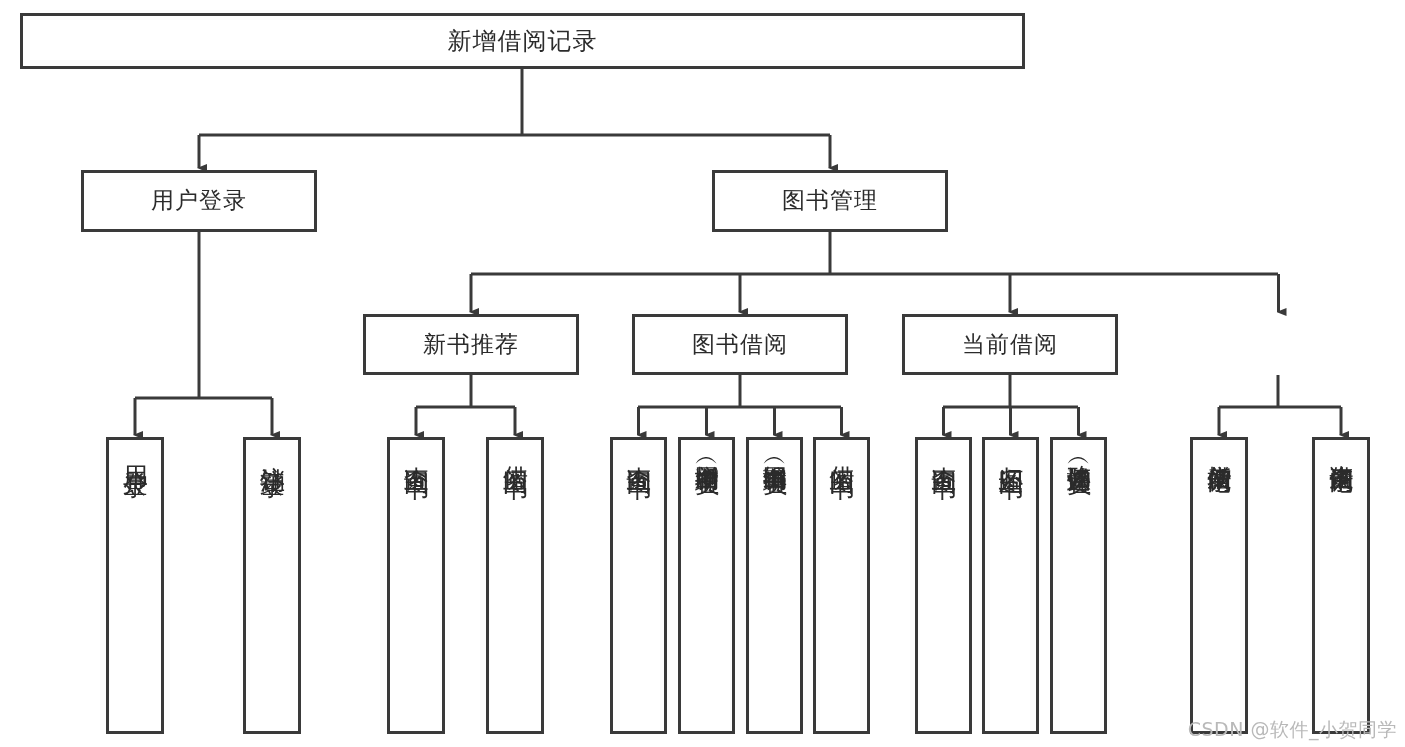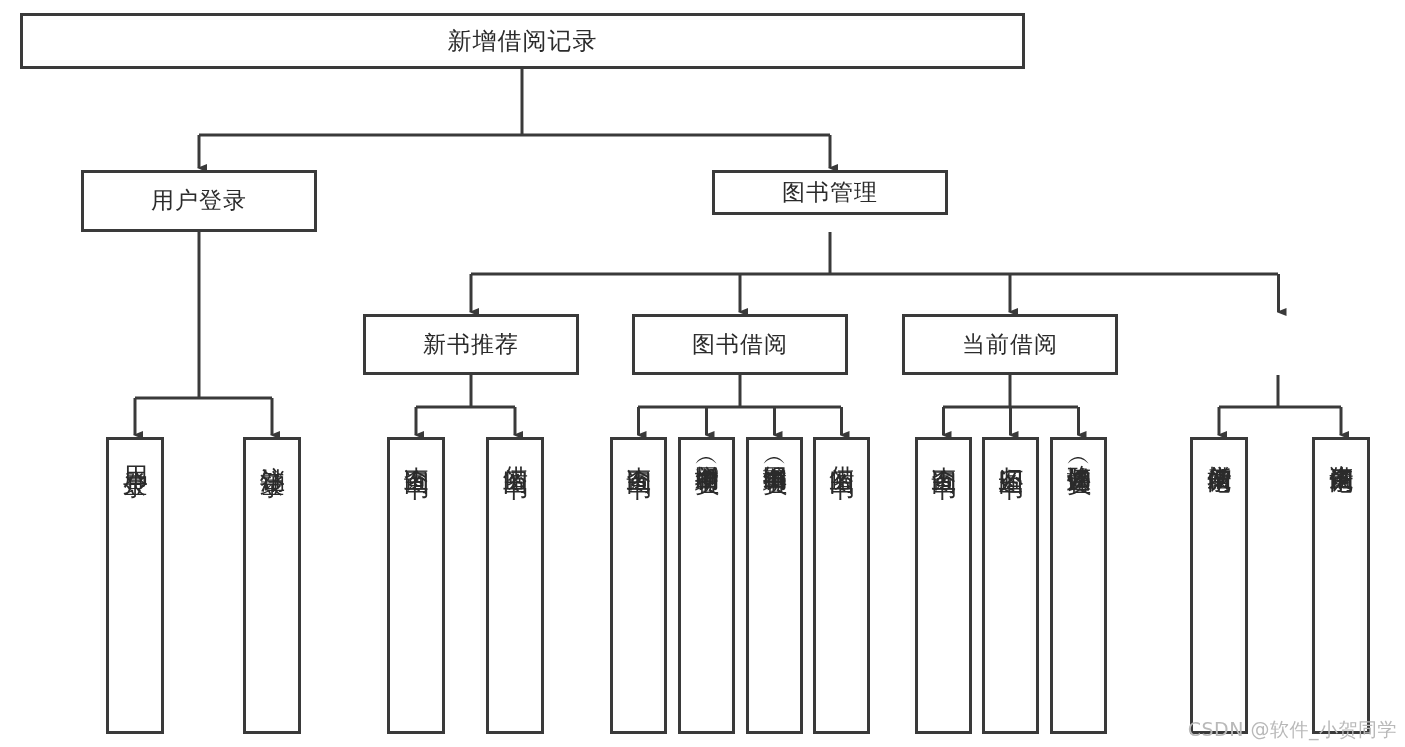--- a/index.html
+++ b/index.html
@@ -123,21 +123,21 @@
       </g>
   </svg>
 
   <div class="node root horiz" style="left: 20px; top: 13px; width: 1005px; height: 56px;">
     <span class="label">新增借阅记录</span>
   </div>
 
   <div class="node horiz" style="left: 81px; top: 170px; width: 236px; height: 62px;">
     <span class="label">用户登录</span>
   </div>
-  <div class="node horiz" style="left: 712px; top: 170px; width: 236px; height: 45px;">
+  <div class="node horiz" style="left: 712px; top: 170px; width: 236px; height: 62px;">
     <span class="label">图书管理</span>
   </div>
 
   <div class="node horiz" style="left: 363px; top: 314px; width: 216px; height: 61px;">
     <span class="label">新书推荐</span>
   </div>
   <div class="node horiz" style="left: 632px; top: 314px; width: 216px; height: 61px;">
     <span class="label">图书借阅</span>
   </div>
   <div class="node horiz" style="left: 902px; top: 314px; width: 216px; height: 61px;">

